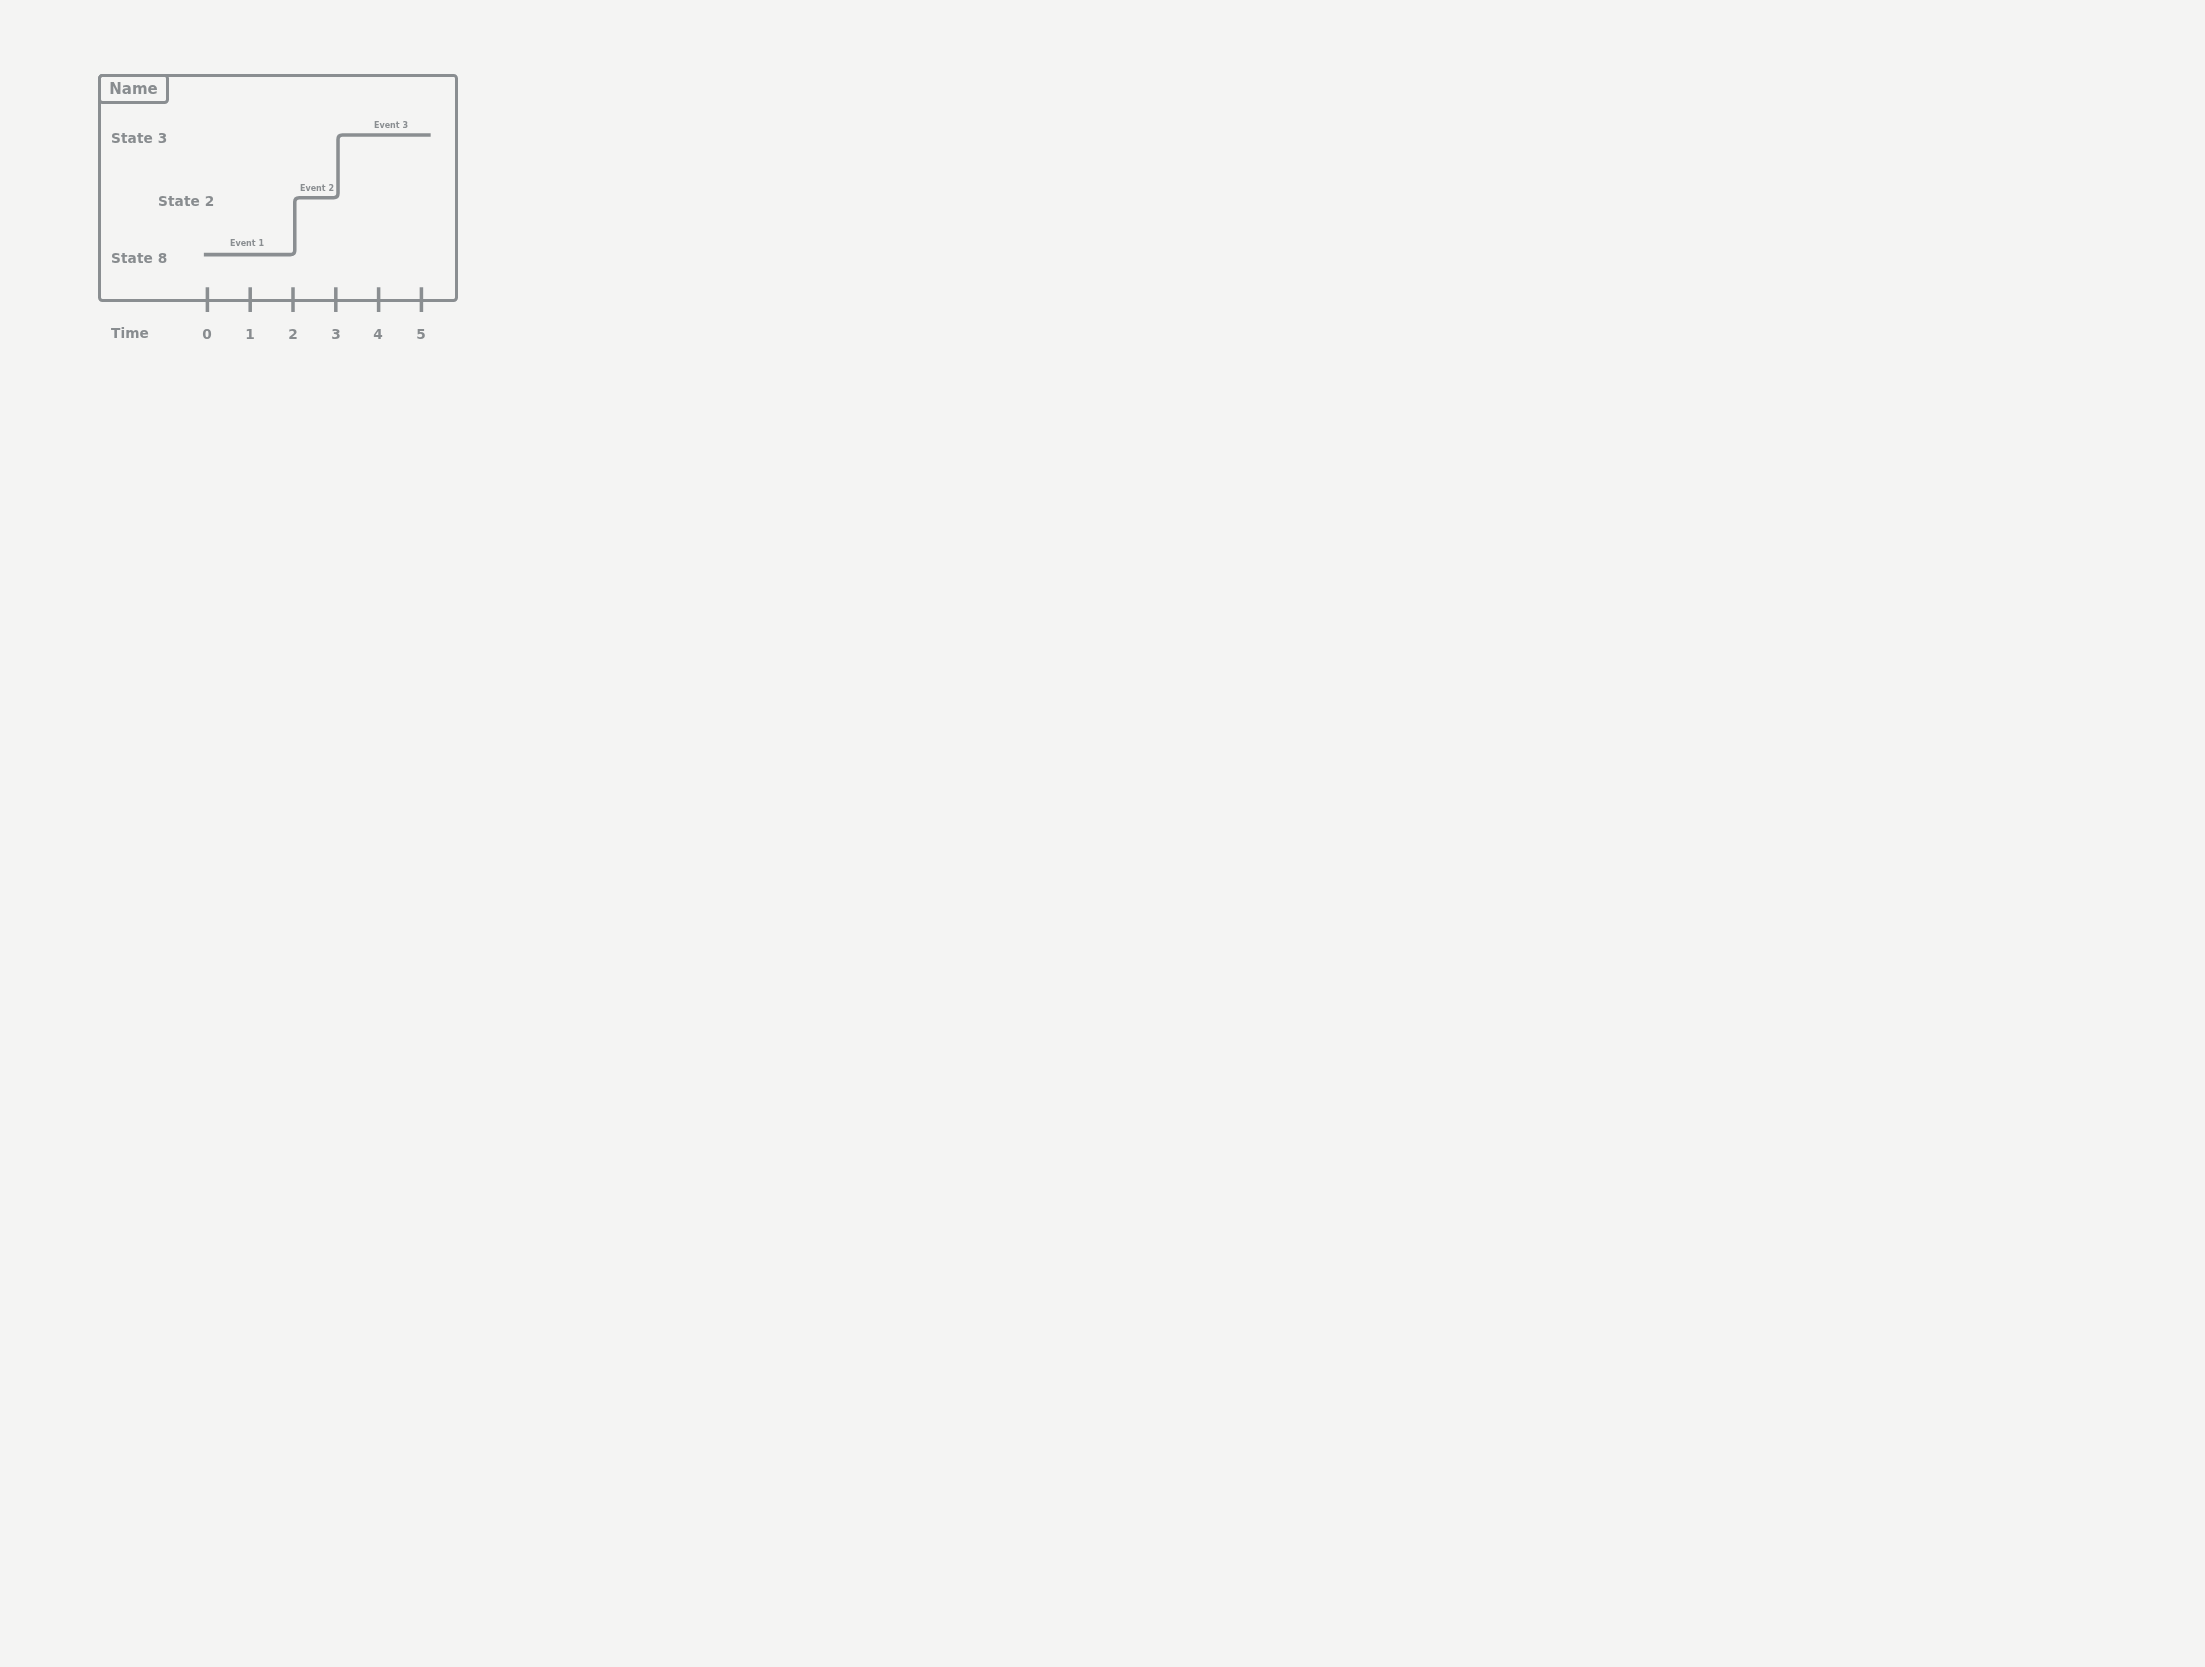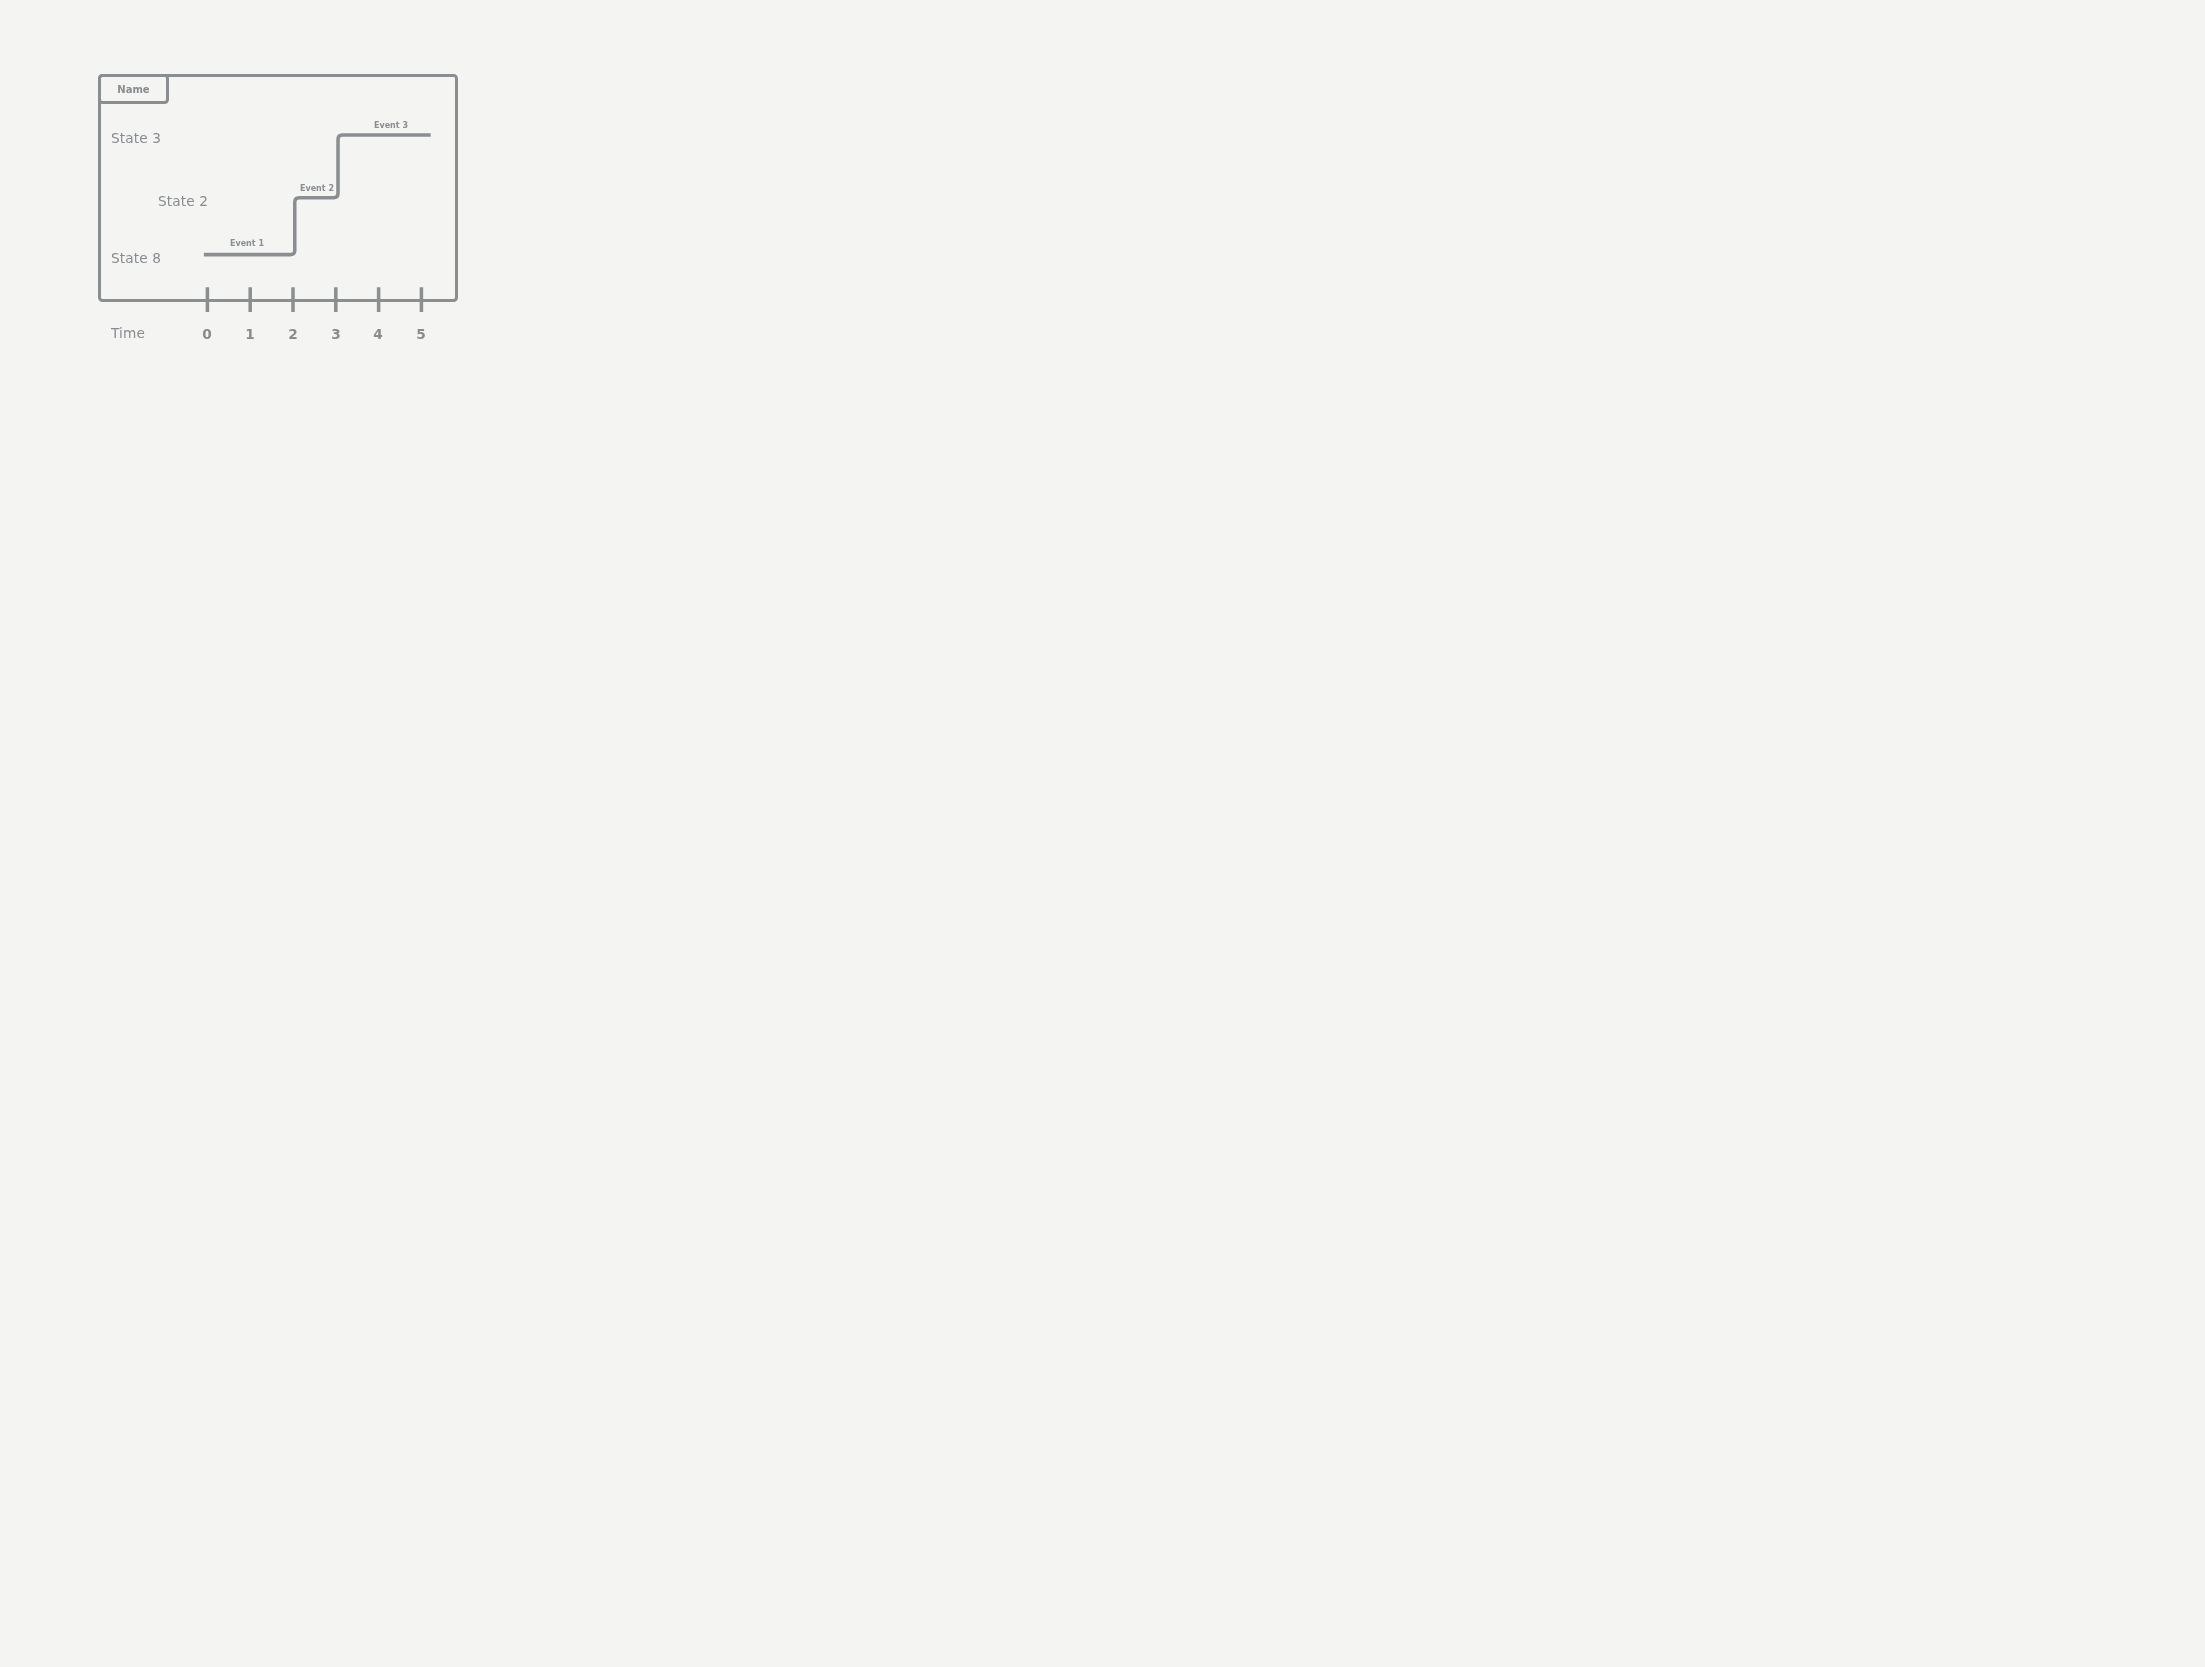--- a/index.html
+++ b/index.html
@@ -29,28 +29,28 @@
     border: 3.5px solid #8A8E91;
     border-radius: 4.4px;
     box-sizing: border-box;
     display: flex;
     align-items: center;
     justify-content: center;
   }
   .big-label {
     position: absolute;
     font-size: 13.7px;
-    font-weight: normal;
+    font-weight: bold;
     color: #888C8F;
     letter-spacing: 0.1px;
     white-space: nowrap;
     transform: translateY(-50%);
   }
   .namebox .box-label {
-    font-size: 10px;
+    font-size: 15px;
     font-weight: bold;
     color: #888C8F;
     white-space: nowrap;
   }
   .event-label {
     position: absolute;
     font-size: 8px;
     font-weight: bold;
     color: #8A8E91;
     white-space: nowrap;

